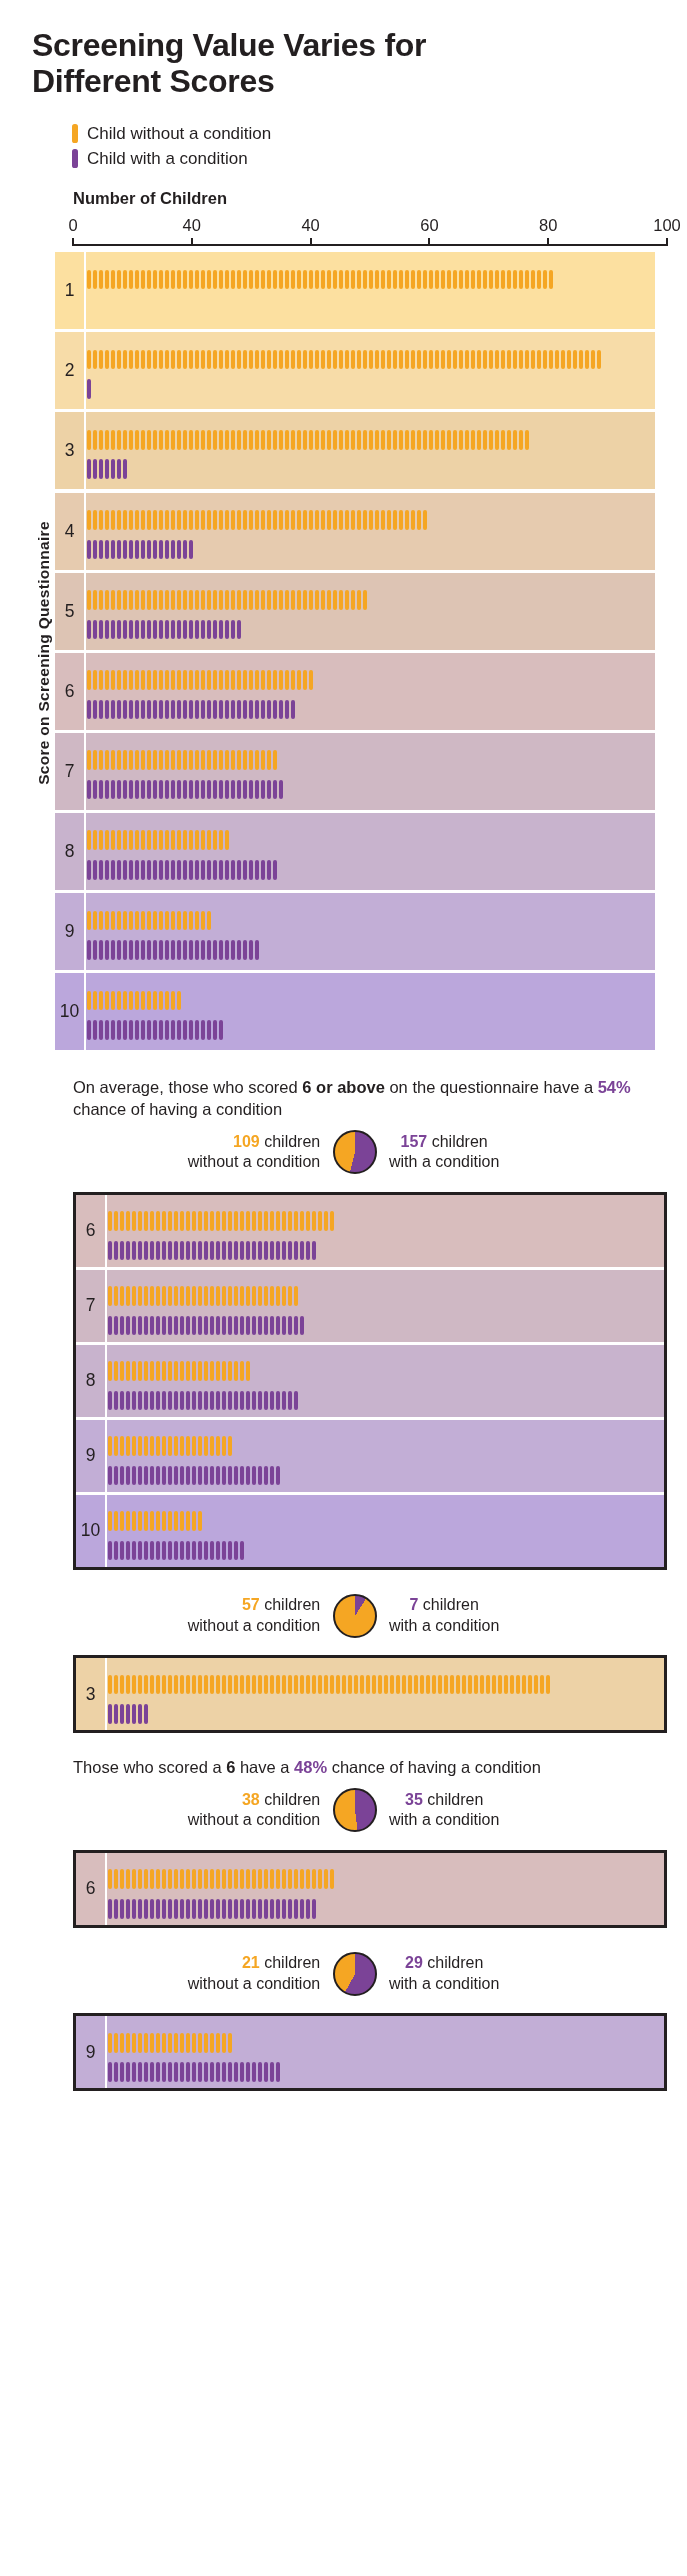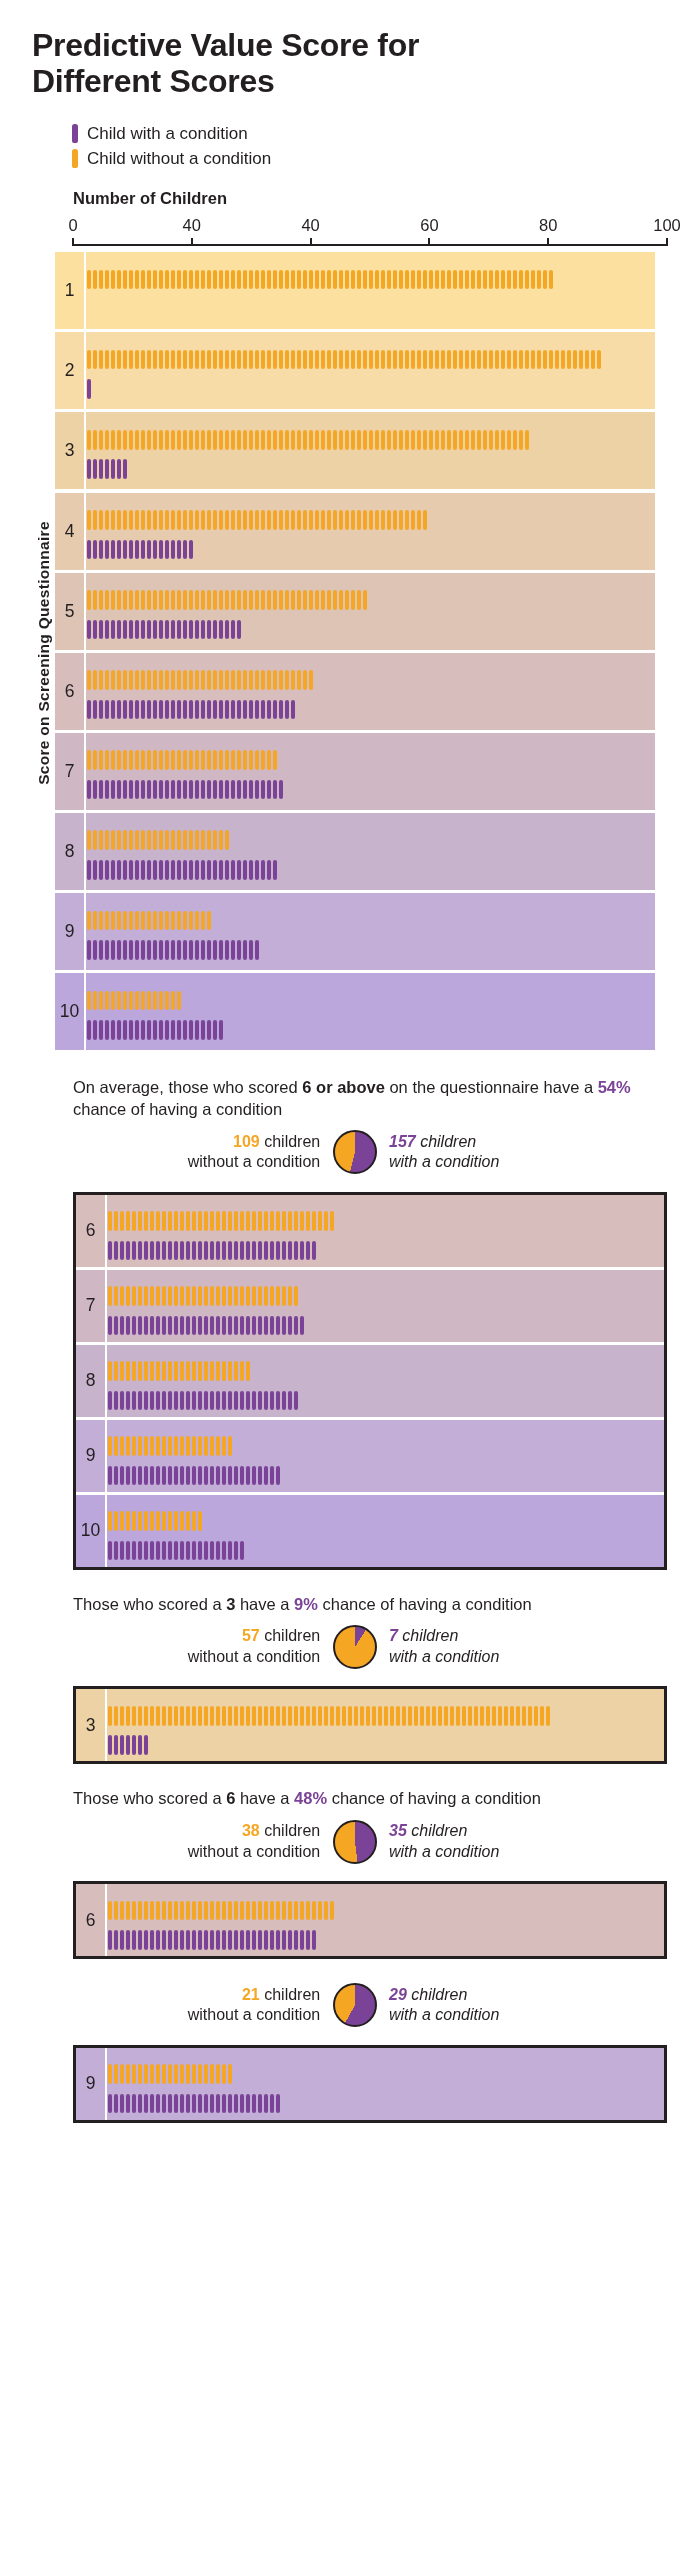--- a/index.html
+++ b/index.html
@@ -181,21 +181,21 @@
     justify-content: center;
     margin-top: 9.3px;
     gap: 12.4px;
   }
   .pie-side {
     font-size: 16px;
     color: #231f20;
     line-height: 1.28;
   }
   .pie-side.left { text-align: right; }
-  .pie-side.right { text-align: left; font-style: italic; }
+  .pie-side.right { text-align: center; }
   .pie-side .num { font-weight: 700; }
   .pie-side.left .num { color: #f5a623; }
   .pie-side.right .num { color: #7b4397; }
 
   .pie {
     width: 44px;
     height: 44px;
     border-radius: 50%;
     border: 2.6px solid #231f20;
     flex: none;
@@ -211,30 +211,30 @@
   }
   .panel .score-row { margin-bottom: 3.1px; }
   .panel .score-row:last-child { margin-bottom: 0; }
   .panel .score-cell { width: 29px; }
 </style>
 </head>
 <body>
 
 <div class="page">
 
-  <h1 class="title">Predictive Value Score for Different Scores</h1>
+  <h1 class="title">Screening Value Varies for Different Scores</h1>
 
   <div class="legend" id="legend">
       <div class="legend-row">
+        <span class="legend-swatch" style="background: rgb(245, 166, 35);"></span>
+        <span class="legend-label">Child without a condition</span>
+      </div>
+      <div class="legend-row">
         <span class="legend-swatch" style="background: rgb(123, 67, 151);"></span>
         <span class="legend-label">Child with a condition</span>
-      </div>
-      <div class="legend-row">
-        <span class="legend-swatch" style="background: rgb(245, 166, 35);"></span>
-        <span class="legend-label">Child without a condition</span>
       </div>
     </div>
 
   <div class="axis-wrap">
     <div class="axis-title">Number of Children</div>
     <div class="axis-ticks" id="axis-ticks">
         <div class="tick-label" style="left: 0%;">0</div>
         <div class="tick-label" style="left: 20%;">40</div>
         <div class="tick-label" style="left: 40%;">40</div>
         <div class="tick-label" style="left: 60%;">60</div>
@@ -3284,21 +3284,20 @@
                 </span>
                 <span class="tally">
                   <i style="background: rgb(123, 67, 151);"></i>
                 </span>
               </div>
             </div>
           </div>
         </div>
       </div>
       <div class="callout">
-        <div class="callout-text"><span>Those who scored a </span><b>3</b><span> have a </span><span class="pct">9%</span><span> chance of having a condition</span></div>
         <div class="pie-block">
           <div class="pie-side left">
             <div><span class="num">57</span> <span>children</span></div>
             <div>without a condition</div>
           </div>
           <div class="pie" style="background: conic-gradient(rgb(123, 67, 151) 0deg, rgb(123, 67, 151) 32.4deg, rgb(245, 166, 35) 32.4deg, rgb(245, 166, 35) 360deg);"></div>
           <div class="pie-side right">
             <div><span class="num">7</span> <span>children</span></div>
             <div>with a condition</div>
           </div>

